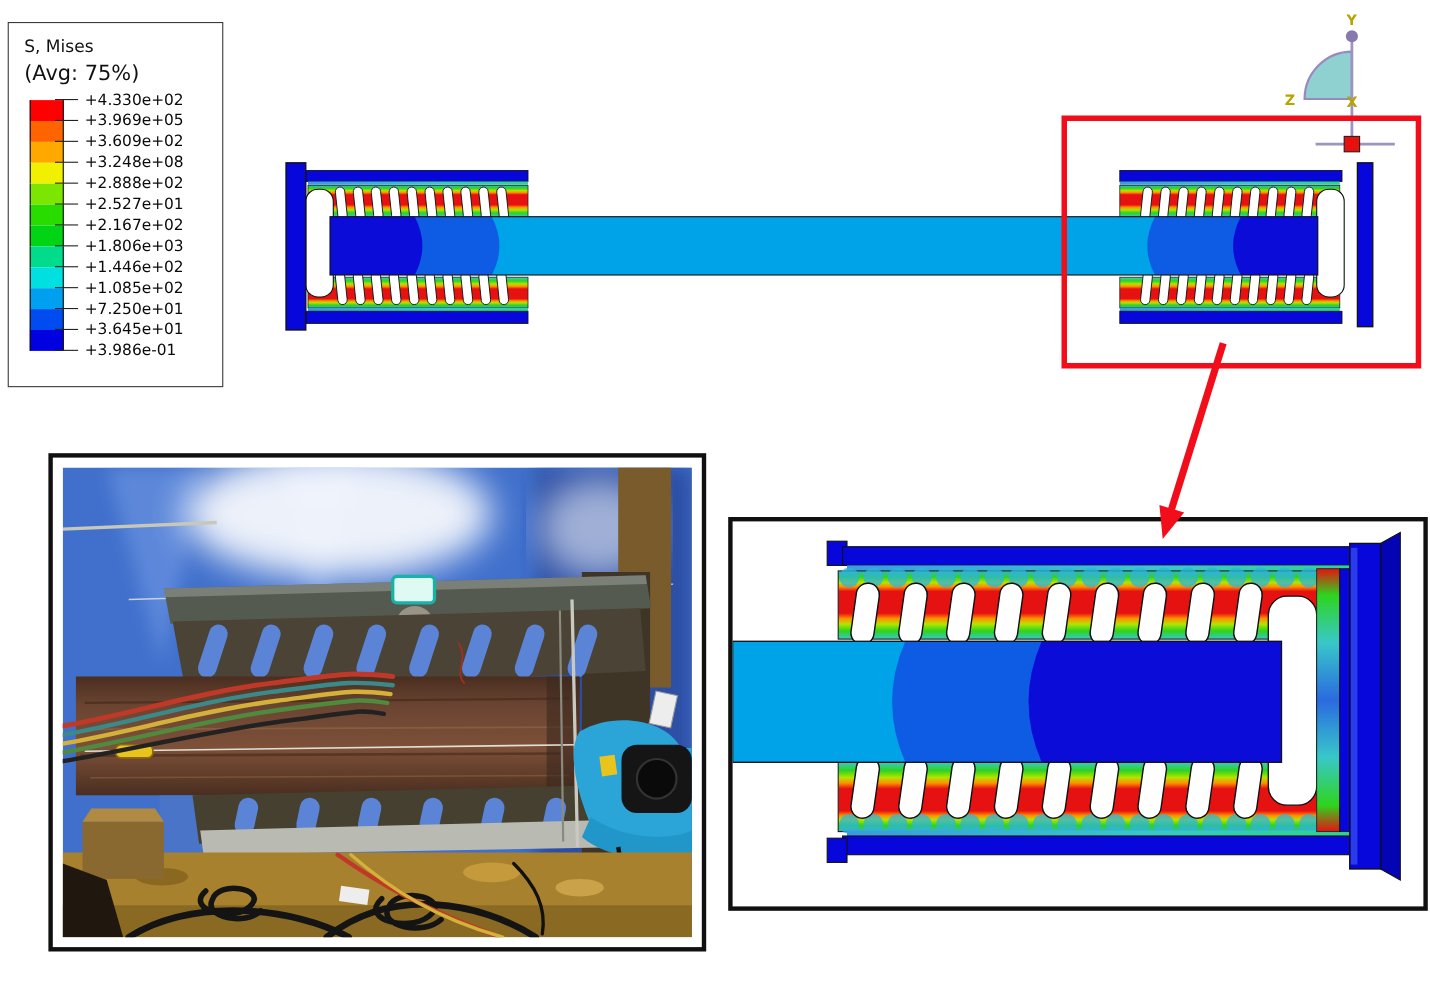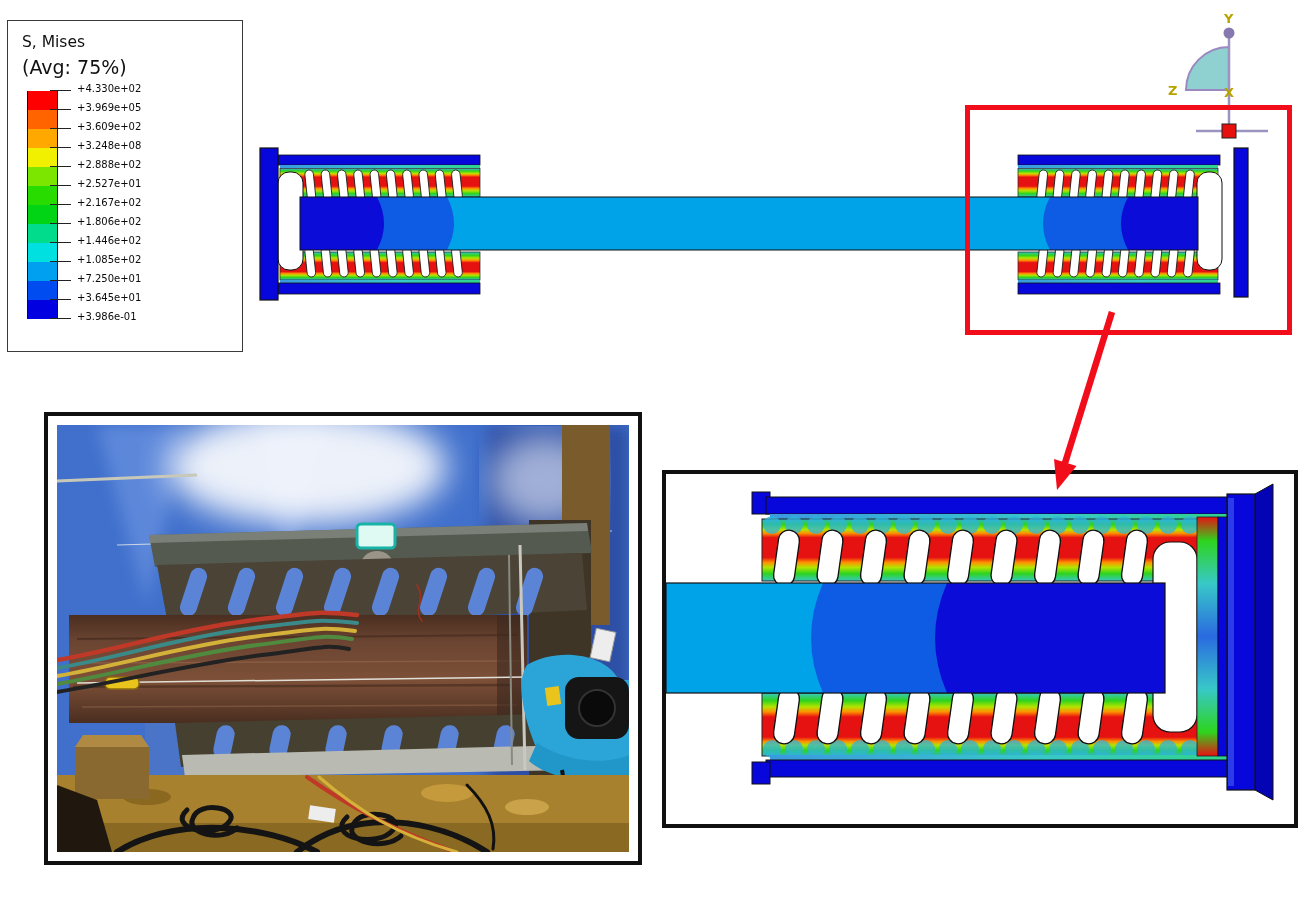--- a/index.html
+++ b/index.html
@@ -2,29 +2,29 @@
 <html style="--beam_light: #00a2e8; --beam_mid: #0f5ce4; --beam_dark: #0c0cd8; --structure_blue: #0707dc; --structure_blue_dark: #0404b4; --endplate_edge: #2a3cea; --stress_cyan: #38c8c8; --stress_teal: #2fb4d8; --stress_green: #2ed41e; --stress_yellow: #b4e400; --stress_orange: #ff9000; --stress_red: #e61212; --highlight_red: #f20d1a; --box_border: #101010; --legend_border: #3a3a3a; --triad_label: #b8a400; --triad_line: #9b93c0; --triad_wedge: #8fd0d0; --triad_marker: #e8100c; --tarp_blue: #4070cc; --tarp_fold: #7aa0e8; --tarp_dark: #2b4a9e; --slot_blue: #5b84d6; --steel_plate: #555a50; --steel_light: #8a9088; --damper_dark: #4a4336; --rust: #6b4532; --rust_dark: #4a2e20; --rust_light: #96684a; --wood_post: #7a5c2c; --column_dark: #3f3526; --bench_wood: #a8812e; --bench_dark: #8a6a22; --block_wood: #8a6930; --clamp_blue: #2ba4d8; --clamp_dark: #2196c8; --cyl_black: #151515; --wire_red: #c03828; --wire_yellow: #d4b23a; --wire_green: #4f8a3f; --wire_teal: #3a8a8a; --cable_black: #141414; --galv: #b9bab2; --tag_cyan_bg: #dffaf2; --tag_cyan_br: #18b2a6; --tag_white: #ededed; --warn_yellow: #e8c41c; --shadow_dark: #20180f;"><head>
 <meta charset="utf-8">
 <style>
   html,body{margin:0;padding:0;}
   body{width:1300px;height:907px;background:#fff;position:relative;overflow:hidden;
        font-family:"DejaVu Sans","Liberation Sans",sans-serif;color:#111;}
   .abs{position:absolute;}
   svg text{font-family:"DejaVu Sans","Liberation Sans",sans-serif;}
 
   
-  #legend{left:7px;top:20px;width:236px;height:332px;border:1.5px solid var(--legend_border);
+  #legend{left:7px;top:20px;width:196px;height:332px;border:1.5px solid var(--legend_border);
           background:#fff;box-sizing:border-box;}
   #legend .ttl{position:absolute;left:14px;top:12px;font-size:15.5px;}
   #legend .sub{position:absolute;left:14px;top:35px;font-size:19px;}
   #legend-scale{position:absolute;left:19px;top:70px;width:190px;height:236px;}
   #legend-swatches{position:absolute;left:0;top:0;width:31px;}
   #legend-swatches .band{width:31px;height:19px;border-left:1.2px solid #111;border-right:1.2px solid #111;box-sizing:border-box;}
   .tick{position:absolute;left:23px;width:21px;height:0;border-top:1.4px solid #222;}
-  .ticklabel{position:absolute;left:50px;font-size:10px;white-space:nowrap;color:#0a0a0a;}
+  .ticklabel{position:absolute;left:50px;font-size:14px;white-space:nowrap;color:#0a0a0a;}
 
   
   #highlight-box{left:965px;top:105px;width:327px;height:230px;border:5px solid var(--highlight_red);
                  box-sizing:border-box;background:transparent;}
   #detail-box{left:662px;top:470px;width:636px;height:358px;border:4px solid var(--box_border);
               box-sizing:border-box;background:#fff;}
   #photo-box{left:44px;top:412px;width:598px;height:453px;border:4px solid var(--box_border);
              box-sizing:border-box;background:#fff;padding:9px;}
   #arrow-svg{left:1040px;top:300px;z-index:6;}
   #main-model{left:250px;top:140px;}
@@ -116,21 +116,21 @@
         <div class="ticklabel" style="top: 30px;">+3.609e+02</div>
         <div class="tick" style="top: 56px;"></div>
         <div class="ticklabel" style="top: 49px;">+3.248e+08</div>
         <div class="tick" style="top: 75px;"></div>
         <div class="ticklabel" style="top: 68px;">+2.888e+02</div>
         <div class="tick" style="top: 94px;"></div>
         <div class="ticklabel" style="top: 87px;">+2.527e+01</div>
         <div class="tick" style="top: 113px;"></div>
         <div class="ticklabel" style="top: 106px;">+2.167e+02</div>
         <div class="tick" style="top: 132px;"></div>
-        <div class="ticklabel" style="top: 125px;">+1.806e+02</div>
+        <div class="ticklabel" style="top: 125px;">+1.806e+03</div>
         <div class="tick" style="top: 151px;"></div>
         <div class="ticklabel" style="top: 144px;">+1.446e+02</div>
         <div class="tick" style="top: 170px;"></div>
         <div class="ticklabel" style="top: 163px; text-align: center;">+1.085e+02</div>
         <div class="tick" style="top: 189px;"></div>
         <div class="ticklabel" style="top: 182px;">+7.250e+01</div>
         <div class="tick" style="top: 208px;"></div>
         <div class="ticklabel" style="top: 201px;">+3.645e+01</div>
         <div class="tick" style="top: 227px;"></div>
         <div class="ticklabel" style="top: 220px;">+3.986e-01</div>

